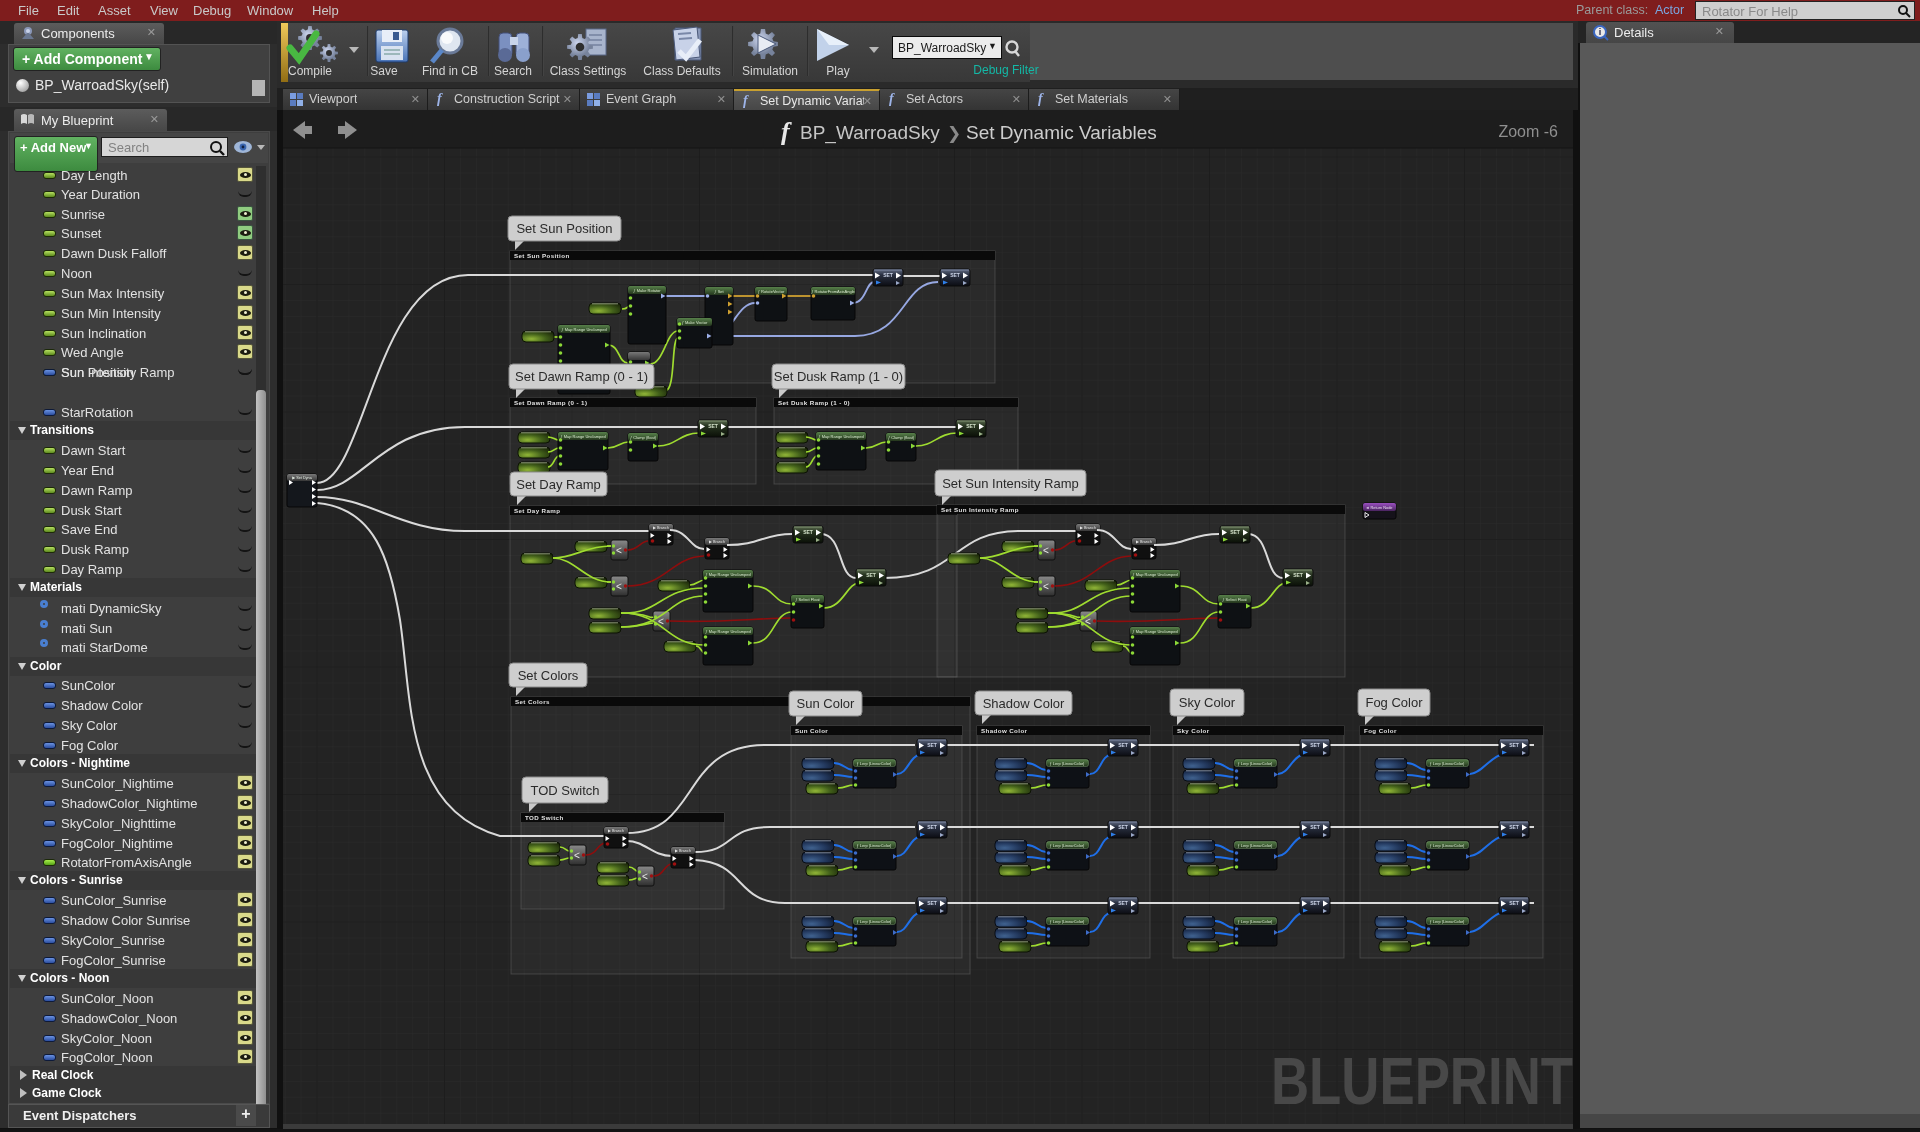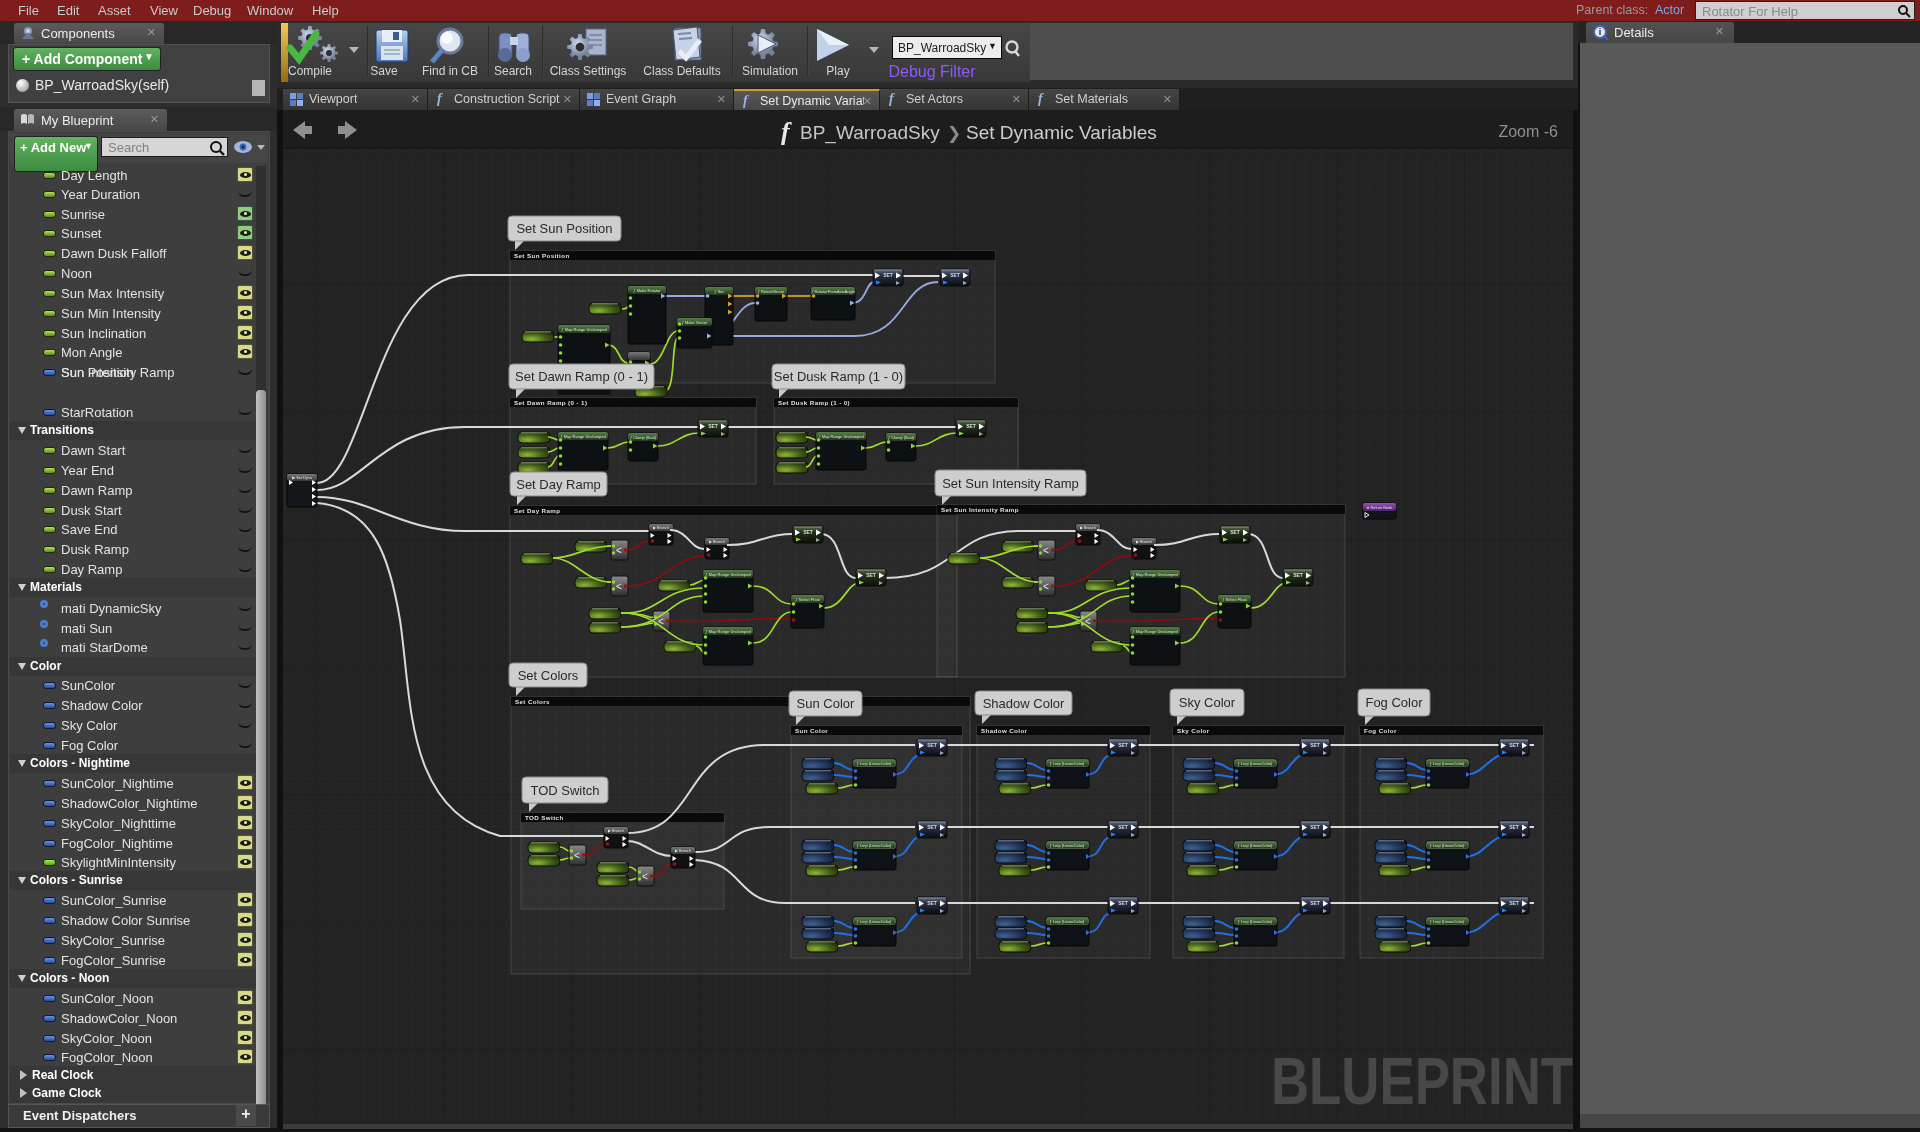--- a/index.html
+++ b/index.html
@@ -158,21 +158,21 @@
 <div class="row" style="left:10px;top:323px">
     <span class="pillg"></span>
     <span class="vname">Sun Inclination</span>
     <span class="eyey">
       <i></i>
       <b></b>
     </span>
   </div>
 <div class="row" style="left:10px;top:342px">
     <span class="pillg"></span>
-    <span class="vname">Mon Angle</span>
+    <span class="vname">Wed Angle</span>
     <span class="eyey">
       <i></i>
       <b></b>
     </span>
   </div>
 <div class="row" style="left:10px;top:362px">
     <span class="pillg"></span>
     <span class="vname">Sun Intensity Ramp</span>
     <span class="eyec"></span>
   </div>
@@ -299,21 +299,21 @@
 <div class="row" style="left:10px;top:833px">
     <span class="pillb"></span>
     <span class="vname">FogColor_Nightime</span>
     <span class="eyey">
       <i></i>
       <b></b>
     </span>
   </div>
 <div class="row" style="left:10px;top:852px">
     <span class="pillG"></span>
-    <span class="vname">SkylightMinIntensity</span>
+    <span class="vname">RotatorFromAxisAngle</span>
     <span class="eyey">
       <i></i>
       <b></b>
     </span>
   </div>
 <div class="cath" style="left:10px;top:871px">
     <span class="tri"></span>
     <span style="position:absolute;left:20px;top:2px">Colors - Sunrise</span>
   </div>
 <div class="row" style="left:10px;top:890px">
@@ -467,21 +467,21 @@
 <div class="tlabel" style="left:770px;transform:translateX(-50%)">Simulation</div>
 <div class="tlabel" style="left:838px;transform:translateX(-50%)">Play</div>
 <div class="abs" style="left:892px;top:36px;width:110px;height:23px;background:#ececec;border:1px solid #0a0a0a;color:#1a1a1a;font-size:13px">
     <span style="position:absolute;left:5px;top:4px;font-size:12px">BP_WarroadSky</span>
     <span style="position:absolute;right:4px;top:4px;font-size:9px">▼</span>
   </div>
 <svg class="abs" style="left:1004px;top:39px" width="18" height="19">
     <circle cx="8" cy="8" r="5.5" fill="none" stroke="#d8d8d8" stroke-width="2.4"></circle>
     <line x1="11" y1="12" x2="15" y2="17" stroke="#d8d8d8" stroke-width="2.4"></line>
   </svg>
-<div class="abs" style="left:932px;top:63px;color:#8b5cf6;font-size:16px;transform:translateX(-50%)">Debug Filter</div>
+<div class="abs" style="left:1006px;top:63px;color:#14b8a6;font-size:12px;transform:translateX(-50%)">Debug Filter</div>
 <div class="abs" style="left:277px;top:88px;width:1301px;height:22px;background:#1f1f1f"></div>
 <div class="gtab" style="left:283px;width:145px;">
     <svg style="position:absolute;left:7px;top:4px" width="14" height="14">
       <rect x="0" y="0" width="6" height="6" fill="#7a9ce0"></rect>
       <rect x="7" y="0" width="6" height="6" fill="#5a7cc0"></rect>
       <rect x="0" y="7" width="6" height="6" fill="#5a7cc0"></rect>
       <rect x="7" y="7" width="6" height="6" fill="#90b0e8"></rect>
     </svg>
     <span style="position:absolute;left:26px;top:3px;white-space:nowrap;overflow:hidden;max-width:103px">Viewport</span>
     <span class="x">✕</span>

